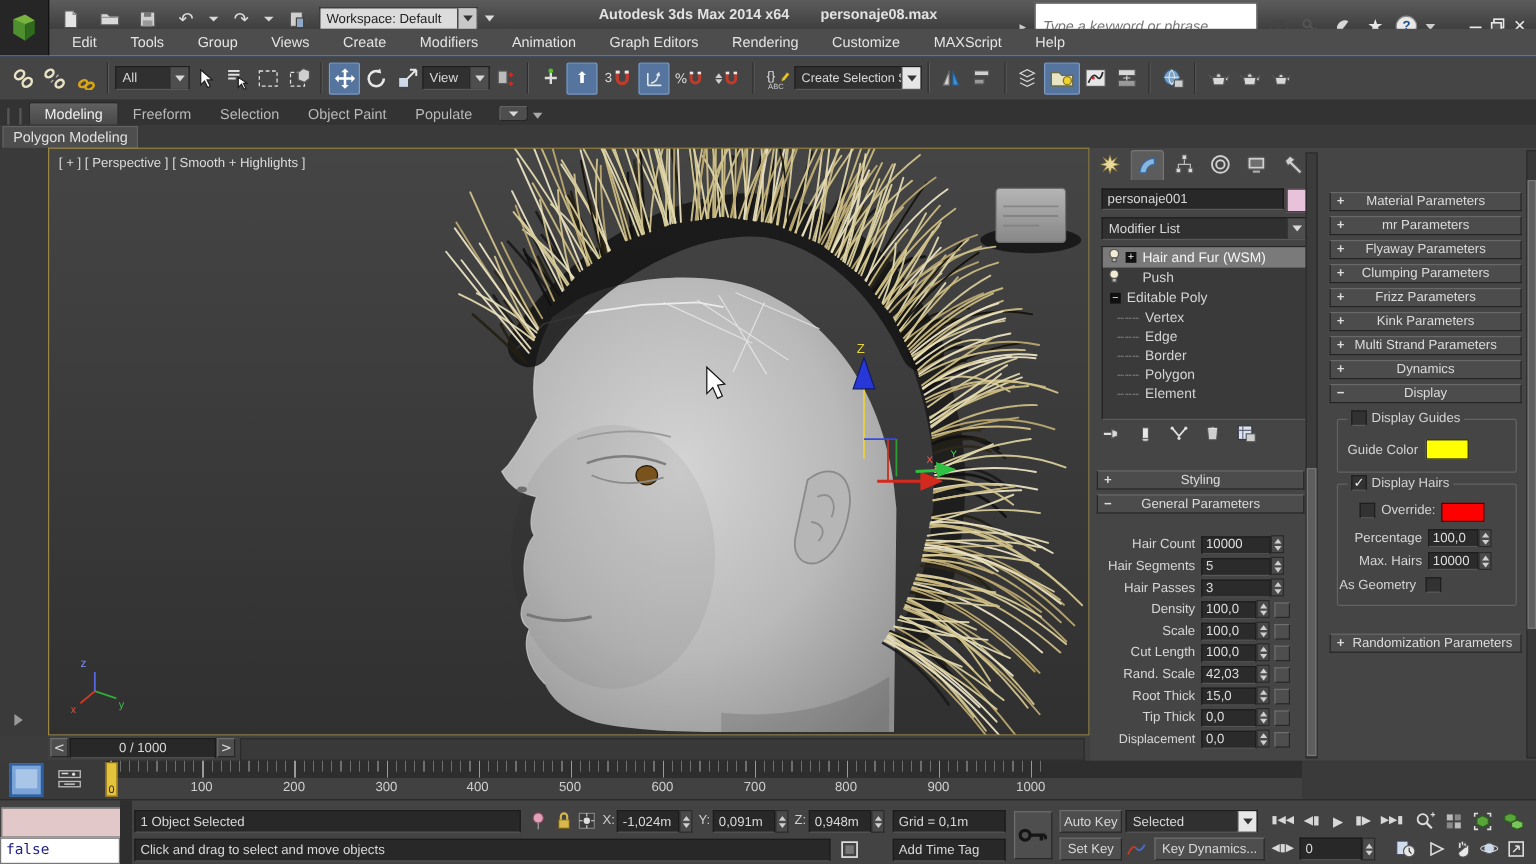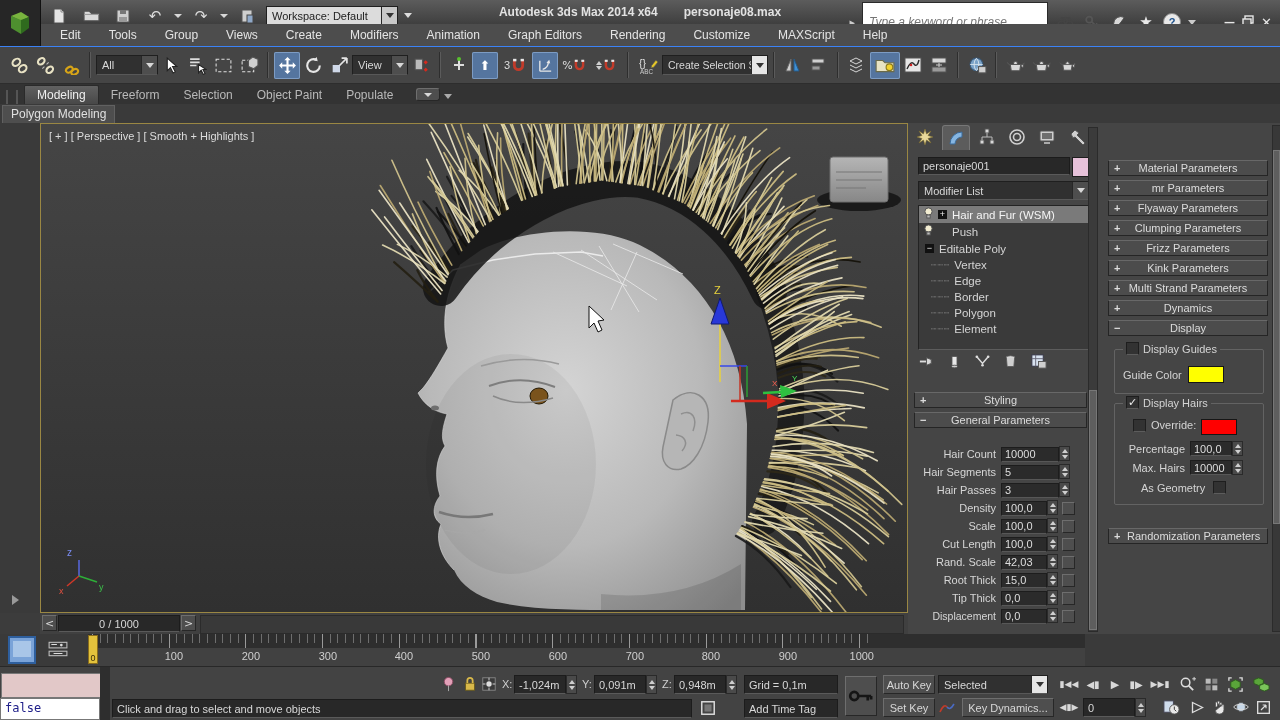--- a/index.html
+++ b/index.html
@@ -40,21 +40,21 @@
   #cpanel{left:908px;top:123px;width:372px;height:511px;background:#454545}
   .prow{position:absolute;height:16px;display:flex;align-items:center}
   .pl{text-align:right;color:#d6d6d6}
   .pv{background:#2b2b2b;border:1px solid #1d1d1d;border-bottom-color:#575757;color:#dedede;padding:0 3px;box-sizing:border-box;display:flex;align-items:center}
   .grp{position:absolute;border:1px solid #636363;border-radius:2px}
   .grplab{position:absolute;top:-8px;left:8px;background:#454545;padding:0 3px;display:flex;align-items:center;gap:4px}
   
   #trackrow{left:40px;top:613px;width:868px;height:21px;background:#404040;border-bottom:1px solid #2a2a2a}
   #timeband{left:0;top:634px;width:1280px;height:32px;background:#3a3a3a}
   #ruler{position:absolute;left:88px;top:0;width:997px;height:32px;background:linear-gradient(#2e2e2e 0 14px,#414141 14px)}
-  .tlab{position:absolute;top:16px;width:30px;text-align:right;color:#cfcfcf;font-size:11px}
+  .tlab{position:absolute;top:16px;width:30px;text-align:center;color:#cfcfcf;font-size:11px}
   
   #statusbar{left:0;top:666px;width:1280px;height:54px;background:#434343;border-top:1px solid #282828}
   .navic{width:22px;height:18px;display:inline-flex;align-items:center;justify-content:center}
   .pbtn{height:18px;display:inline-flex;align-items:center;justify-content:center;color:#d8d8d8}
   input.search{font-style:italic;color:#777;background:#fff;border:1px solid #2a2a2a;font-family:"Liberation Sans",sans-serif;font-size:12px;padding:19px 6px;box-sizing:border-box}
   .treebranch{color:#9a9a9a;letter-spacing:1px;font-size:9px}
 </style>
 </head>
 <body>
 
@@ -1253,21 +1253,21 @@
         </span>
     </div>
     <div style="position:absolute;left:4px;top:56px;display:flex;align-items:center">
       <span class="pl" style="width:66px">Max. Hairs</span>
       <span class="pv" style="margin-left:5px;width:42px;height:15px">10000</span>
       <span class="spin" style="height:15px">
           <span class="sup"></span>
           <span class="sdn"></span>
         </span>
     </div>
-    <div style="position:absolute;left:26px;top:77px;display:flex;align-items:center;gap:8px">
+    <div style="position:absolute;left:1px;top:77px;display:flex;align-items:center;gap:8px">
       <span>As Geometry</span>
       <span class="cb"></span>
     </div>
   </div>
   <div class="roll" style="left:200px;top:405px;width:160px;text-align:left;padding-left:18px"><span class="pm">+</span><span>Randomization Parameters</span></div>
 
   <div class="abs" style="left:364px;top:2px;width:7px;height:505px;background:#383838;border:1px solid #2b2b2b">
     <div style="position:absolute;left:0;top:24px;width:5px;height:372px;background:#5e5e5e;border:1px solid #777"></div>
   </div>
 </div>
@@ -1306,20 +1306,23 @@
       </div>
   </div>
 </div>
 
 <div id="statusbar" class="abs">
 
   <div class="abs" style="left:1px;top:6px;width:98px;height:23px;background:#e2c8c8;border:1px solid #777"></div>
   <div class="abs" style="left:0;top:31px;width:100px;height:22px;background:#fff;border:1px solid #777;color:#20208a;font-family:'DejaVu Sans Mono',monospace;font-size:12px;padding:2px 4px;box-sizing:border-box"><span>false</span></div>
   <div class="abs" style="left:100px;top:0;width:10px;height:54px;background:#2e2e2e"></div>
 
+  <div class="fld abs" style="left:112px;top:8px;width:322px;height:19px">
+      <span>1 Object Selected</span>
+    </div>
   <span class="abs" style="left:440px;top:9px"><svg width="17" height="17">
         <use href="#s-balloon"></use>
       </svg></span>
   <span class="abs" style="left:462px;top:9px"><svg width="16" height="16">
         <use href="#s-lock"></use>
       </svg></span>
   <span class="abs" style="left:481px;top:9px"><svg width="16" height="16">
         <use href="#s-absoff"></use>
       </svg></span>
 

